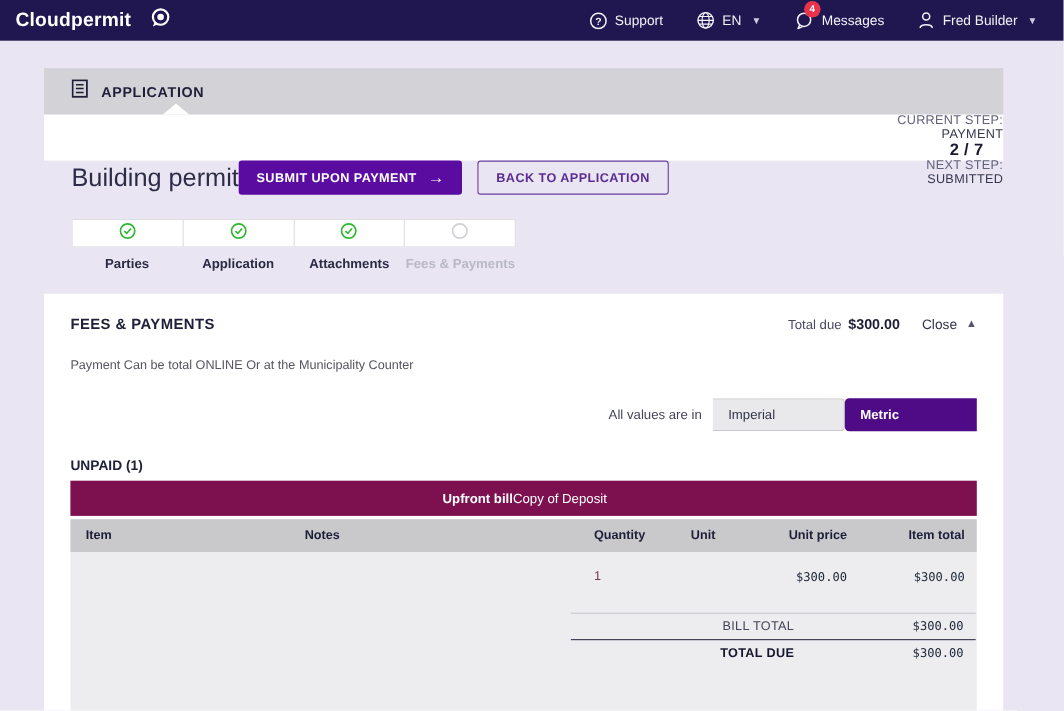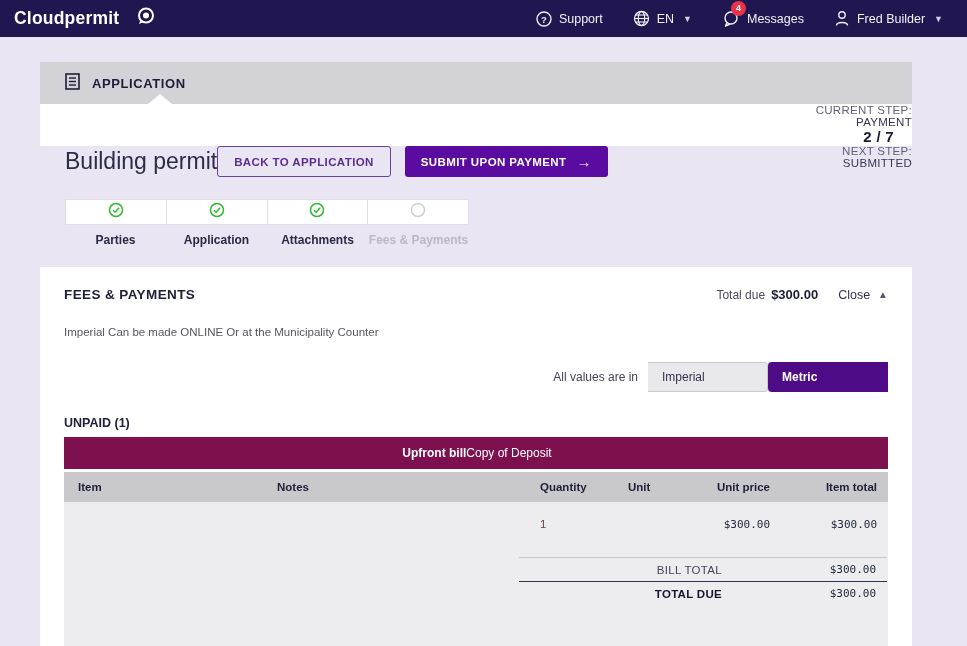--- a/index.html
+++ b/index.html
@@ -189,26 +189,26 @@
     <span class="lbl">CURRENT STEP:</span>
     <span class="val">PAYMENT</span>
     <span class="step-progress">2 / 7</span>
     <span class="lbl">NEXT STEP:</span>
     <span class="val" style="margin-left:6px;">SUBMITTED</span>
   </div>
 
   <div class="hero">
     <h1 class="page-title">Building permit</h1>
     <div class="hero-actions">
-      <button class="btn btn-outline">
-        <span>BACK TO APPLICATION</span>
-      </button>
       <button class="btn btn-primary">
         <span>SUBMIT UPON PAYMENT</span>
         <span class="arrow">→</span>
+      </button>
+      <button class="btn btn-outline">
+        <span>BACK TO APPLICATION</span>
       </button>
     </div>
   </div>
 
   <div class="steps">
     <div class="steps-row">
       <div class="steps-cell">
         <span>
           <svg width="16" height="16" viewBox="0 0 16 16">
             <circle cx="8" cy="8" r="6.5" fill="none" stroke="#2db92d" stroke-width="1.5"></circle>
@@ -255,21 +255,21 @@
         <span class="total-due">
           <span>Total due</span><b>$300.00</b>
         </span>
         <span class="close-ctl">
           <span>Close</span>
           <span class="up">▲</span>
         </span>
       </div>
     </div>
 
-    <div class="pay-note">Imperial Can be made ONLINE Or at the Municipality Counter</div>
+    <div class="pay-note">Payment Can be total ONLINE Or at the Municipality Counter</div>
 
     <div class="units-row">
       <span class="units-label">All values are in</span>
       <div class="seg">
         <div class="seg-btn seg-off">Imperial</div>
         <div class="seg-btn seg-on">Metric</div>
       </div>
     </div>
 
     <div class="unpaid">UNPAID (1)</div>

